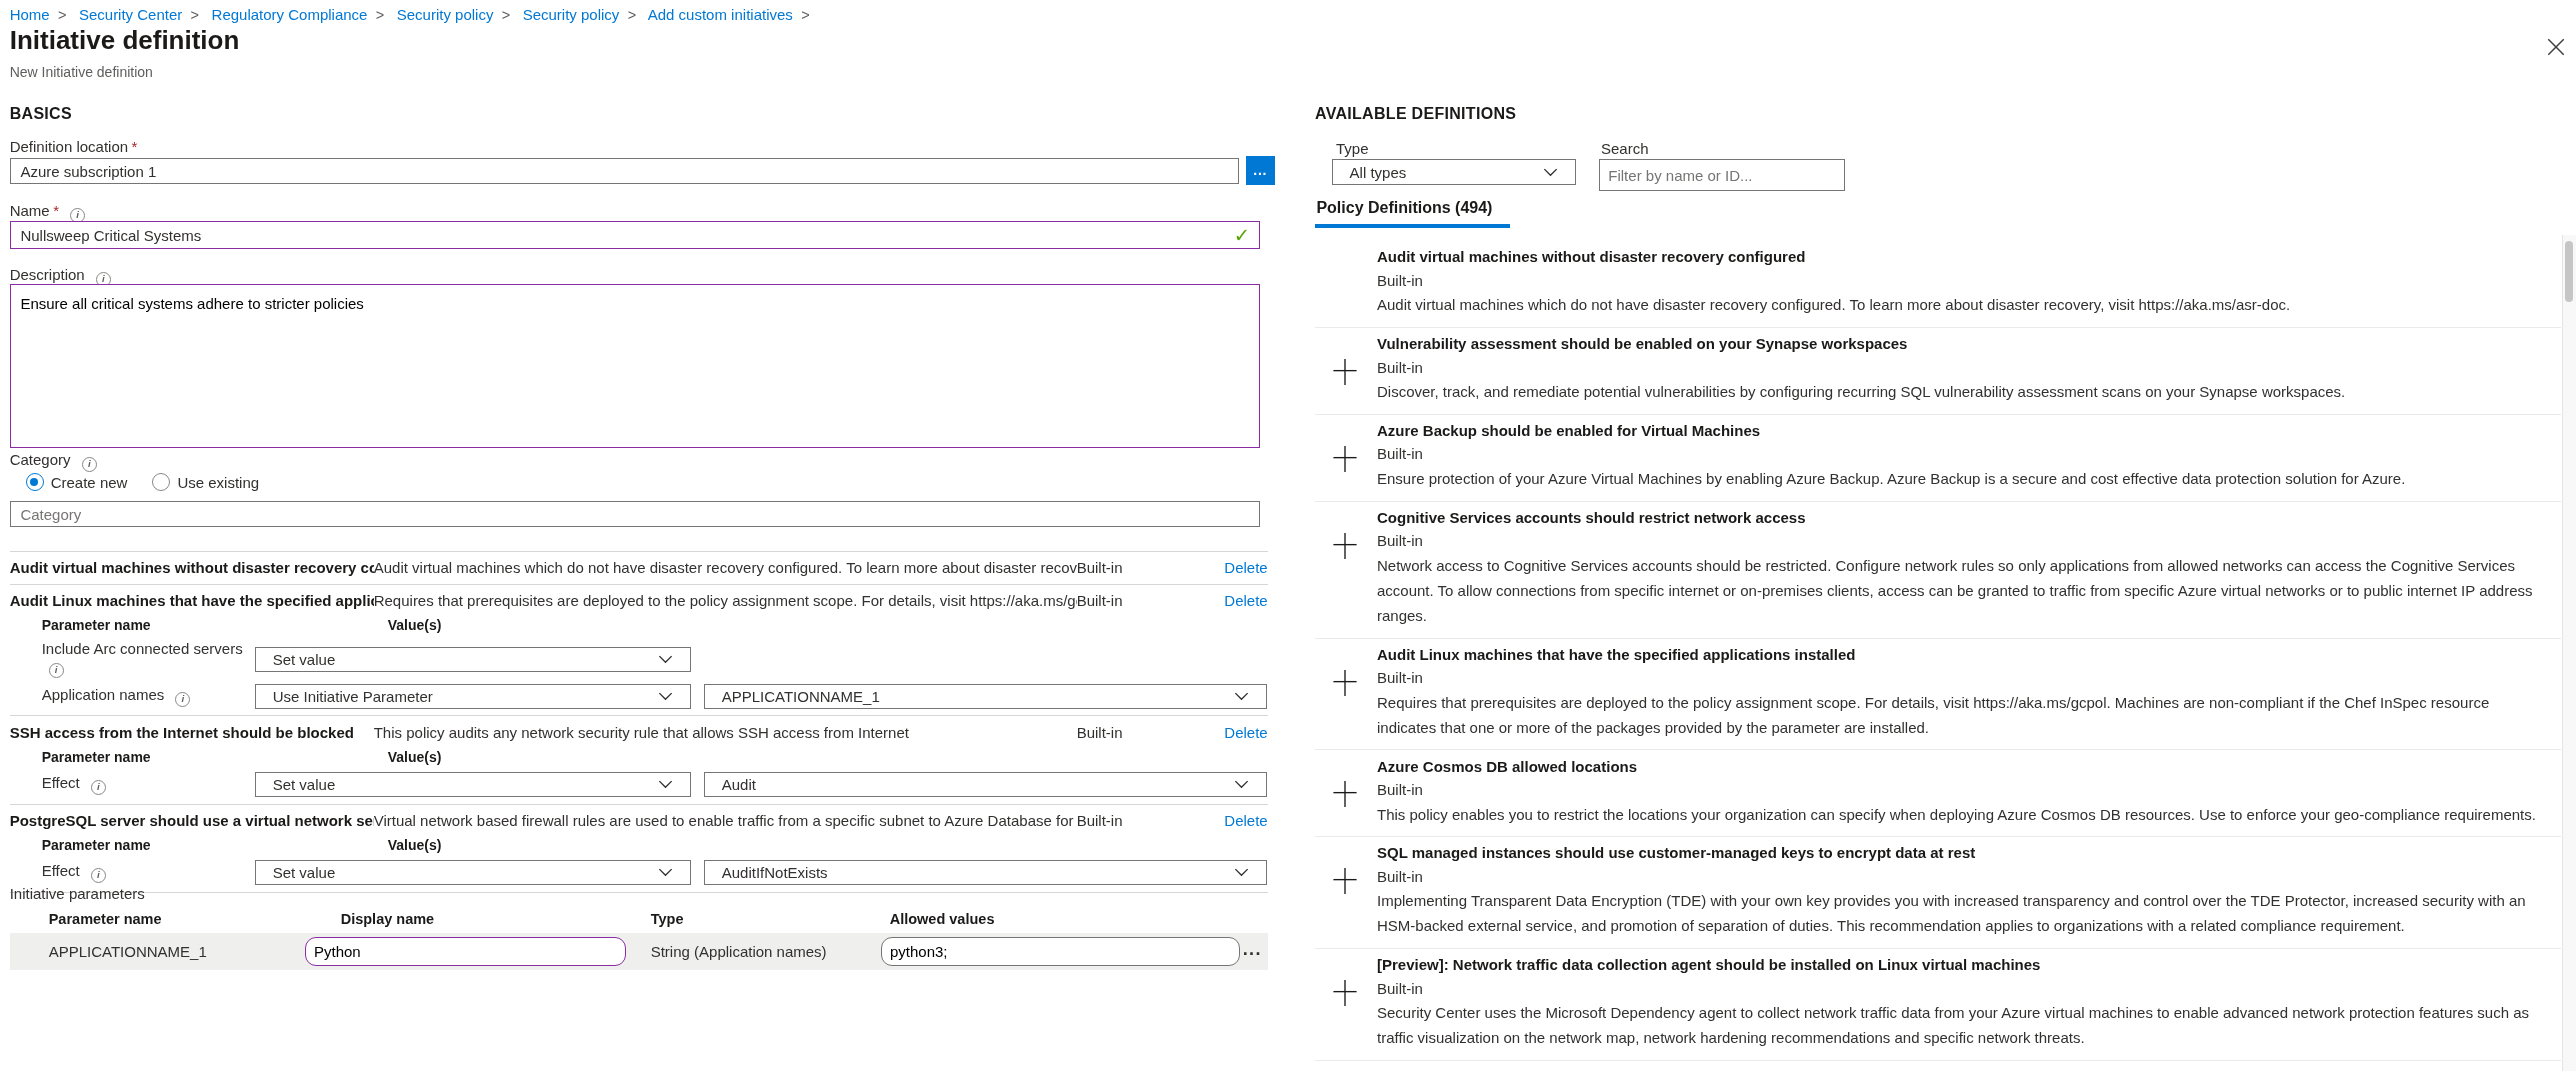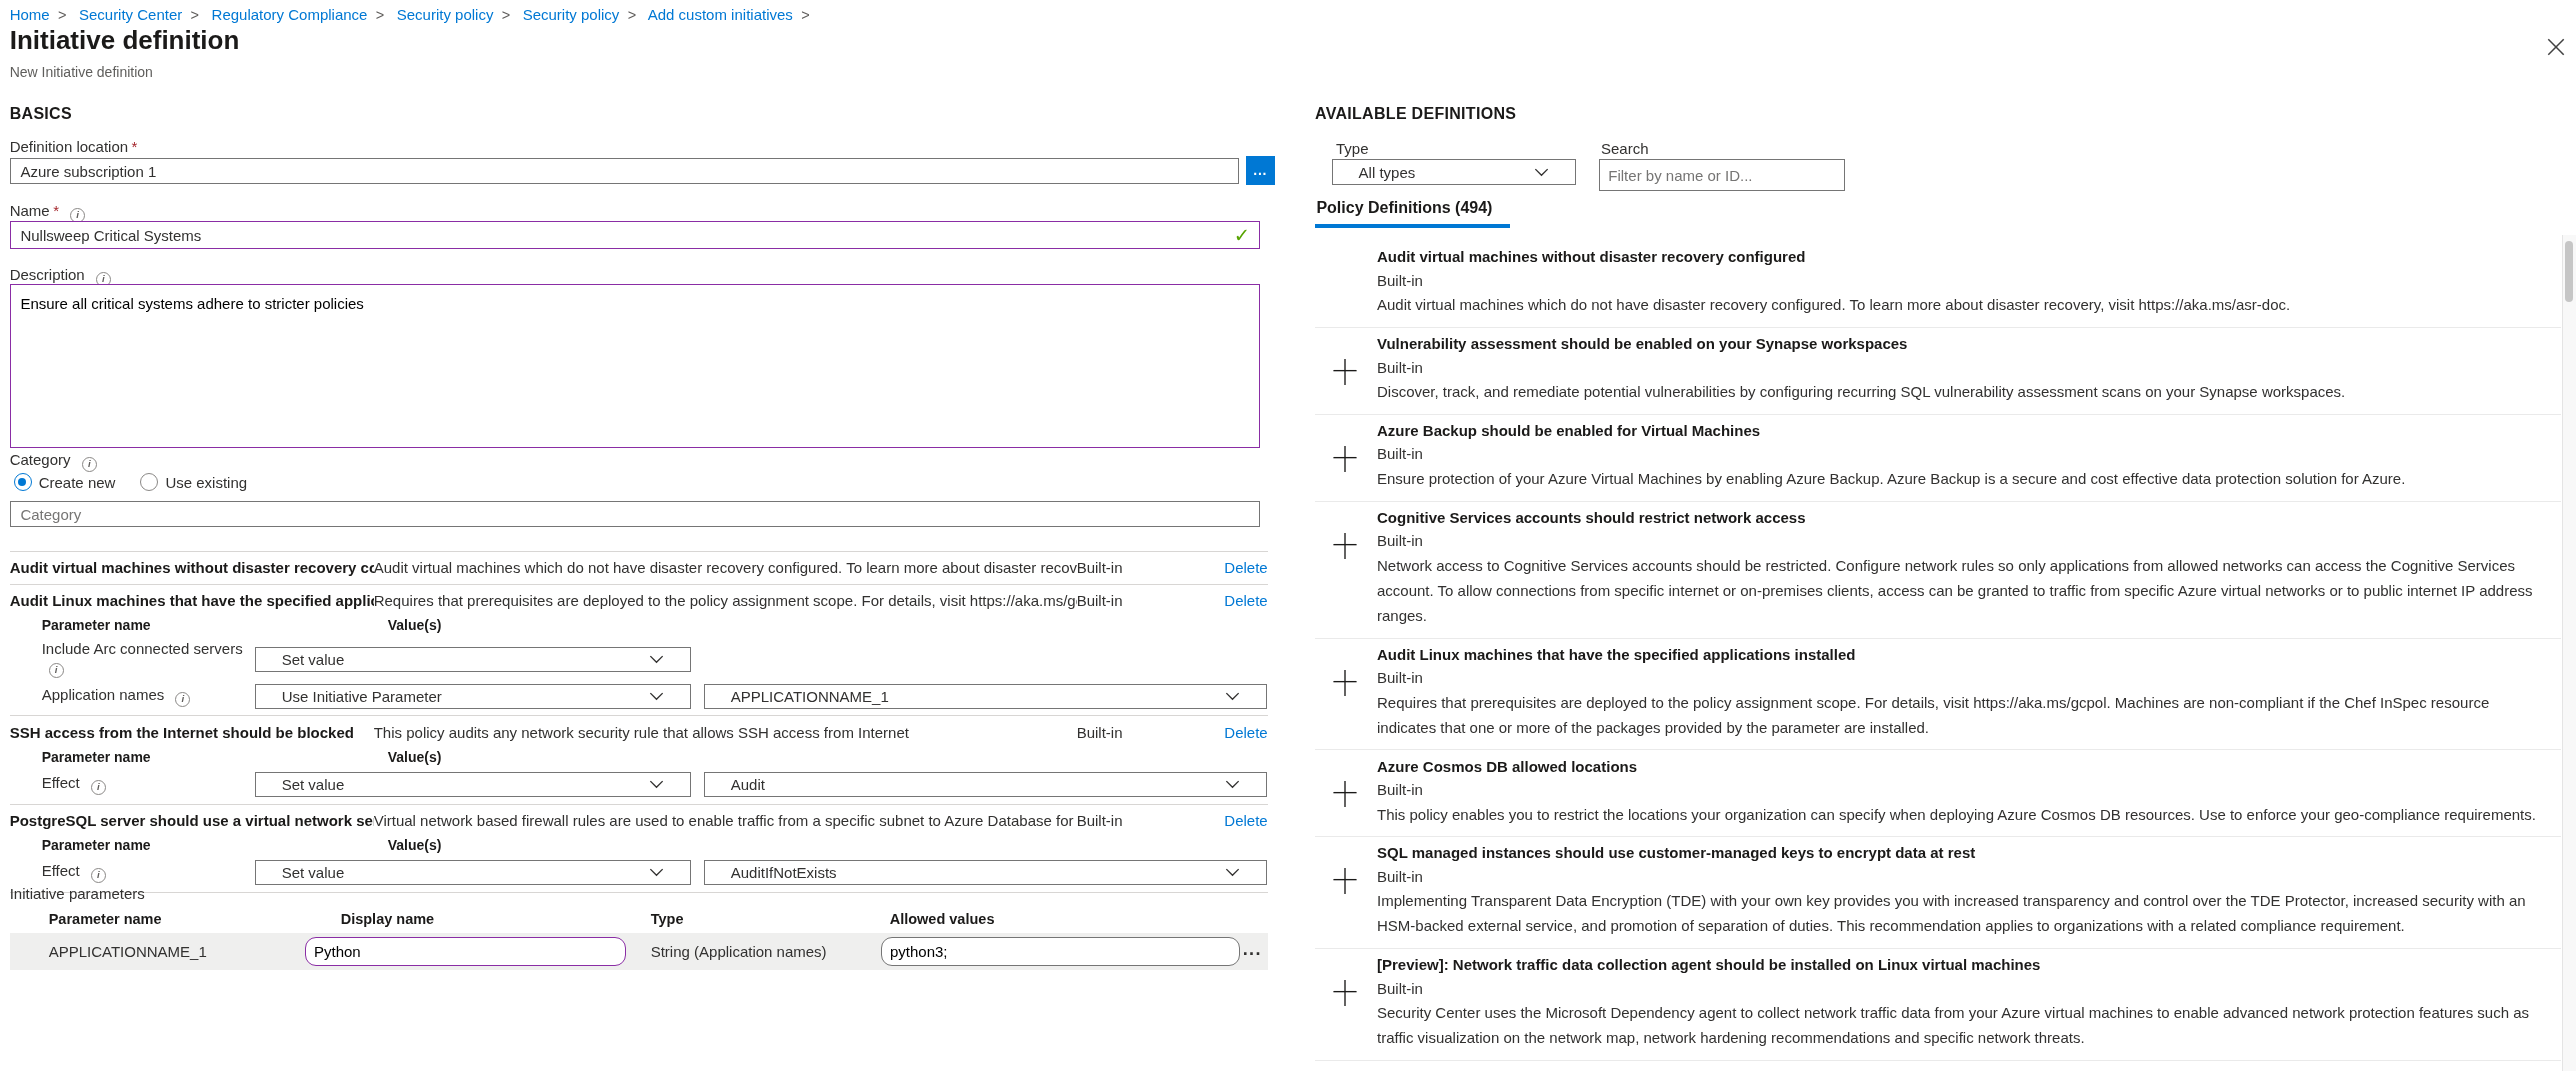--- a/index.html
+++ b/index.html
@@ -47,21 +47,21 @@
   .p-title { width:364px; font-weight:bold; color:#1b1a19; white-space:nowrap; overflow:hidden; }
   .p-desc { width:703px; white-space:nowrap; overflow:hidden; }
   .p-type { width:104px; }
   .p-delete { margin-left:auto; color:#0078d4; text-decoration:none; cursor:pointer; }
   .param-group { margin-left:32px; padding-bottom:1.4px; }
   .param-head { display:flex; margin:1.4px 0 7px; line-height:15px; font-size:14px; font-weight:bold; color:#1b1a19; }
   .ph-name { width:346px; }
   .param-row { display:flex; align-items:center; margin-bottom:5.5px; }
   .param-label { width:213px; font-size:15px; }
   .select { height:25px; border:1.4px solid #757575; background:#fff; display:flex; align-items:center;
-    justify-content:space-between; padding:0 26px; font-size:15px; cursor:pointer; }
+    justify-content:space-between; padding:0 17px; font-size:15px; cursor:pointer; }
   .select.mode { width:436px; margin-right:13px; }
   .select.value { width:563px; }
   .chev { flex:none; margin-left:7px; }
 
   
   .init-params { position:absolute; left:0; top:781px; width:1258px; }
   .ip-title { font-size:15px; line-height:16.6px; }
   .ip-head { position:relative; height:18px; margin-top:8.3px; font-size:14.5px; font-weight:bold; color:#1b1a19; }
   .ip-head span { position:absolute; top:0; }
   .ip-row { position:relative; height:37px; background:#efefee; margin-top:4.2px; font-size:15px; }
@@ -132,21 +132,21 @@
   <div class="field-label abs" style="left:0;top:161px;">
     <span>Description</span>
     <span class="info">i</span>
   </div>
   <textarea class="desc-box" style="top: 179px;">Ensure all critical systems adhere to stricter policies</textarea>
 
   <div class="field-label abs" style="left:0;top:346px;">
     <span>Category</span>
     <span class="info">i</span>
   </div>
-  <div class="radio-row" style="left:4px;top:368px;">
+  <div class="radio-row" style="left:16px;top:368px;">
     <span class="radio on"></span>
     <span class="radio-label">Create new</span>
     <span class="radio off"></span>
     <span class="radio-label">Use existing</span>
   </div>
   <input class="tb abs" style="left: 0px; top: 396px; width: 1250px;" placeholder="Category">
 
   <div class="policies">
 
     <div class="policy-row">

